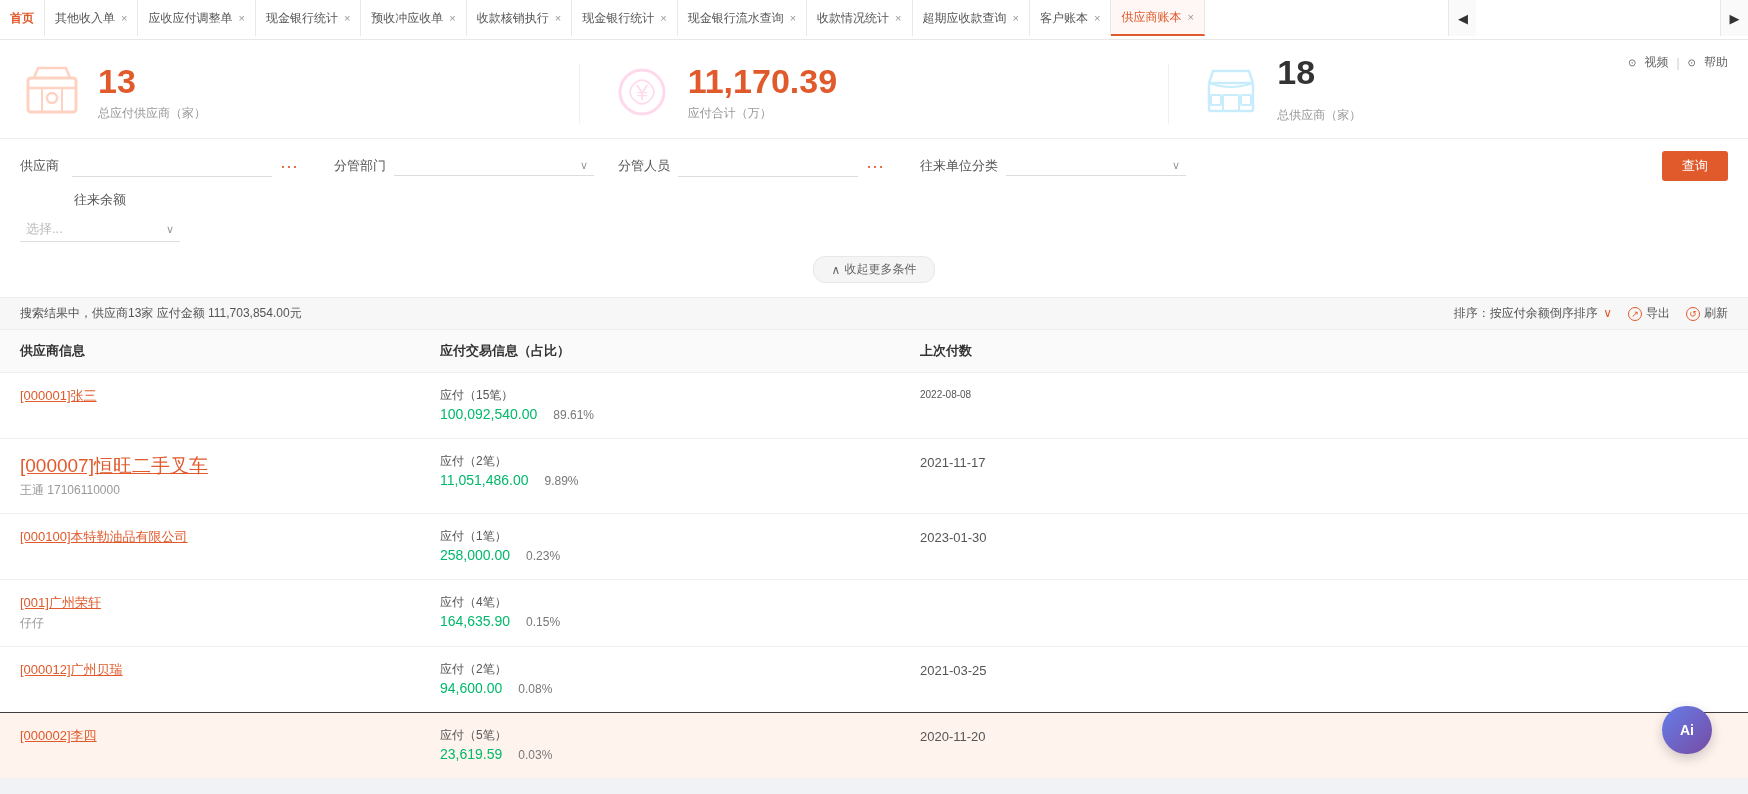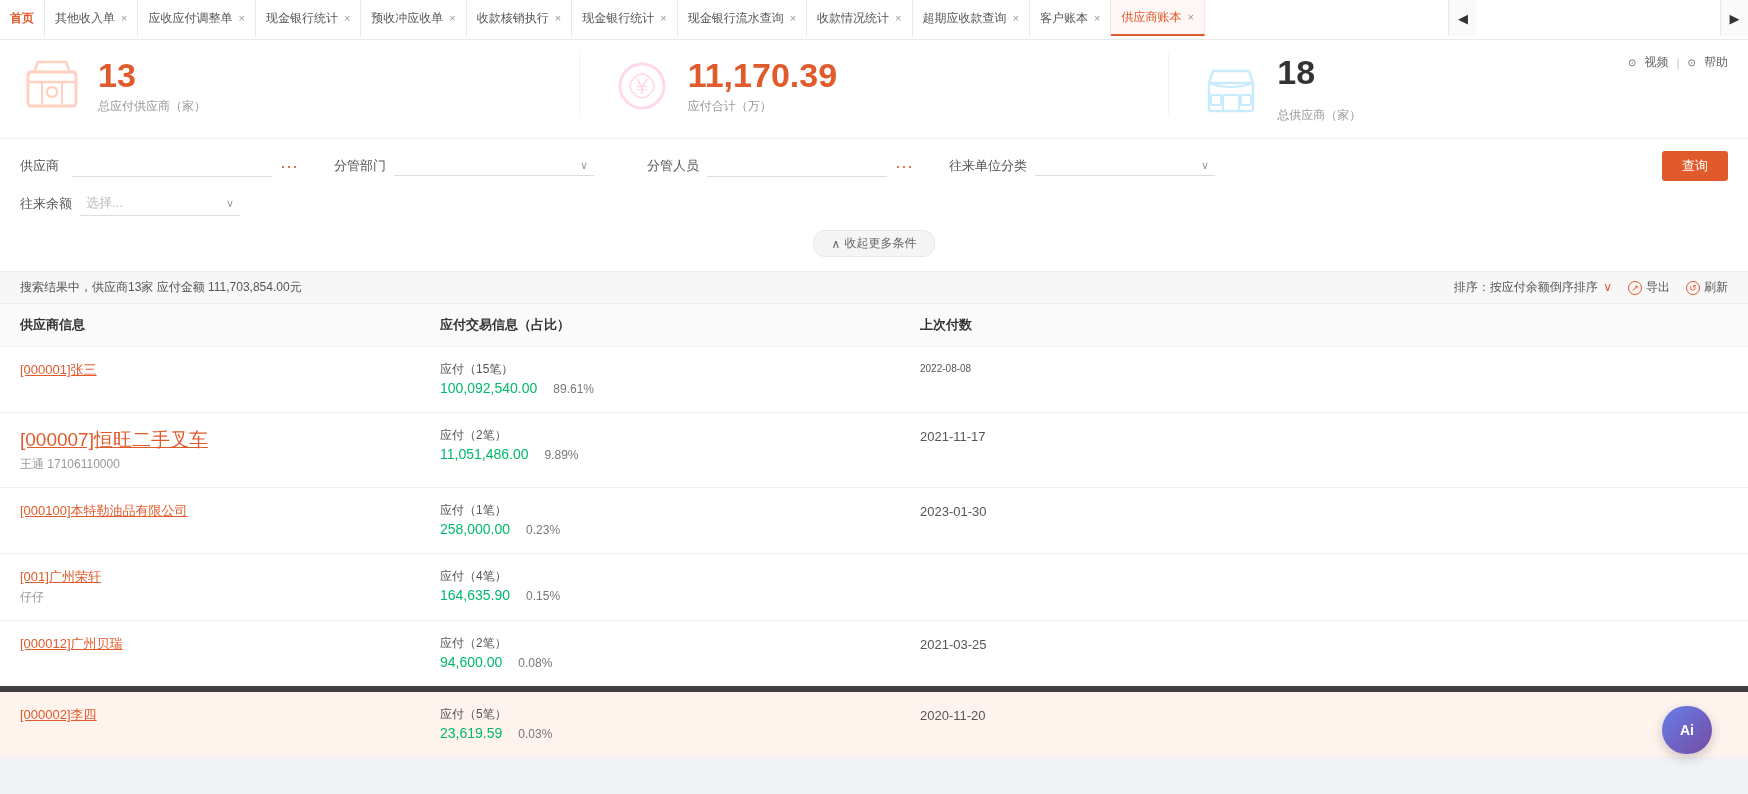--- a/index.html
+++ b/index.html
@@ -57,21 +57,21 @@
     <span class="close-x">×</span>
   </div>
   <div class="nav-tab active" style="background:#fff7f5;color:#e05a2b;border-bottom:2px solid #e05a2b;">
     <span>供应商账本</span>
     <span class="close-x">×</span>
   </div>
   <div class="nav-arrow" style="margin-left:auto;">◀</div>
   <div class="nav-arrow">▶</div>
 </nav>
 
-<div style="display:flex;align-items:flex-start;background:#fff;padding:14px 20px;border-bottom:1px solid #eee;position:relative;">
+<div style="display:flex;align-items:flex-end;background:#fff;padding:14px 20px;border-bottom:1px solid #eee;position:relative;">
 
   <div style="display:flex;align-items:center;gap:14px;flex:1;">
     <div style="width:64px;height:64px;display:flex;align-items:center;justify-content:center;opacity:0.3;">
       <svg width="56" height="56" viewBox="0 0 56 56" fill="none">
         <rect x="4" y="14" width="48" height="34" rx="3" stroke="#ff6b35" stroke-width="3" fill="none"></rect>
         <path d="M4 24 L52 24" stroke="#ff6b35" stroke-width="2.5"></path>
         <path d="M18 24 L18 48" stroke="#ff6b35" stroke-width="2"></path>
         <path d="M38 24 L38 48" stroke="#ff6b35" stroke-width="2"></path>
         <path d="M10 14 L14 4 L42 4 L46 14" stroke="#ff6b35" stroke-width="2.5" fill="none"></path>
         <circle cx="28" cy="34" r="5" stroke="#ff6b35" stroke-width="2.5" fill="none"></circle>
@@ -135,37 +135,37 @@
       <input style="border-top: none; border-right: none; border-left: none; border-image: initial; border-bottom: 1px solid rgb(221, 221, 221); padding: 3px 6px; font-size: 13px; outline: none; width: 200px;">
       <span style="color:#e05a2b;font-size:18px;cursor:pointer;line-height:1;">···</span>
     </div>
     <div style="display:flex;align-items:center;gap:8px;margin-left:20px;">
       <label style="color:#555;font-size:13px;min-width:52px;">分管部门</label>
       <div style="display:flex;align-items:center;border-bottom:1px solid #ddd;padding:3px 6px;width:200px;cursor:pointer;">
         <span style="flex:1;color:#ccc;font-size:13px;"> </span>
         <span style="color:#999;font-size:11px;">∨</span>
       </div>
     </div>
-    <div style="display:flex;align-items:center;gap:8px;margin-left:37px;">
+    <div style="display:flex;align-items:center;gap:8px;margin-left:8px;">
       <label style="color:#555;font-size:13px;min-width:52px;">分管人员</label>
       <input style="border-top: none; border-right: none; border-left: none; border-image: initial; border-bottom: 1px solid rgb(221, 221, 221); padding: 3px 6px; font-size: 13px; outline: none; width: 180px;">
       <span style="color:#e05a2b;font-size:18px;cursor:pointer;line-height:1;">···</span>
     </div>
     <div style="display:flex;align-items:center;gap:8px;margin-left:20px;">
       <label style="color:#555;font-size:13px;min-width:72px;">往来单位分类</label>
       <div style="display:flex;align-items:center;border-bottom:1px solid #ddd;padding:3px 6px;width:180px;cursor:pointer;">
         <span style="flex:1;color:#ccc;font-size:13px;"> </span>
         <span style="color:#999;font-size:11px;">∨</span>
       </div>
     </div>
     <button style="background:#e05a2b;color:#fff;border:none;padding:6px 20px;border-radius:3px;cursor:pointer;font-size:13px;margin-left:auto;">查询</button>
   </div>
 
   <div style="display:flex;align-items:center;gap:16px;margin-bottom:8px;">
-    <div style="display:flex;align-items:center;gap:8px;">
+    <div style="display:flex;align-items:center;gap:8px;flex-direction:column;">
       <label style="color:#555;font-size:13px;min-width:52px;">往来余额</label>
       <div style="display:flex;align-items:center;border-bottom:1px solid #ddd;padding:3px 6px;width:160px;cursor:pointer;">
         <span style="flex:1;color:#bbb;font-size:13px;">选择...</span>
         <span style="color:#999;font-size:11px;">∨</span>
       </div>
     </div>
   </div>
 
   <div style="display:flex;justify-content:center;padding:6px 0 10px;">
     <div style="display:flex;align-items:center;gap:4px;background:#f5f5f5;border:1px solid #e8e8e8;border-radius:12px;padding:4px 18px;cursor:pointer;font-size:12px;color:#666;">
@@ -252,21 +252,21 @@
     <div style="flex:0 0 480px;">
       <div style="color:#555;font-size:12px;">应付（4笔）</div>
       <div style="display:flex;align-items:baseline;gap:16px;">
         <div style="color:#00b96b;font-size:14px;font-weight:500;margin:2px 0;">164,635.90</div>
         <div style="color:#777;font-size:12px;">0.15%</div>
       </div>
     </div>
     <div style="flex:1;color:#555;font-size:13px;padding-top:2px;"></div>
   </div>
 
-  <div style="display:flex;align-items:flex-start;padding:14px 20px;border-bottom:6px solid #404040;cursor:pointer;">
+  <div style="display:flex;align-items:flex-start;padding:14px 20px;border-bottom:1px solid #404040;cursor:pointer;">
     <div style="flex:0 0 420px;">
       <div style="color:#e05a2b;text-decoration:underline;font-size:13px;cursor:pointer;">[000012]广州贝瑞</div>
     </div>
     <div style="flex:0 0 480px;">
       <div style="color:#555;font-size:12px;">应付（2笔）</div>
       <div style="display:flex;align-items:baseline;gap:16px;">
         <div style="color:#00b96b;font-size:14px;font-weight:500;margin:2px 0;">94,600.00</div>
         <div style="color:#777;font-size:12px;">0.08%</div>
       </div>
     </div>

